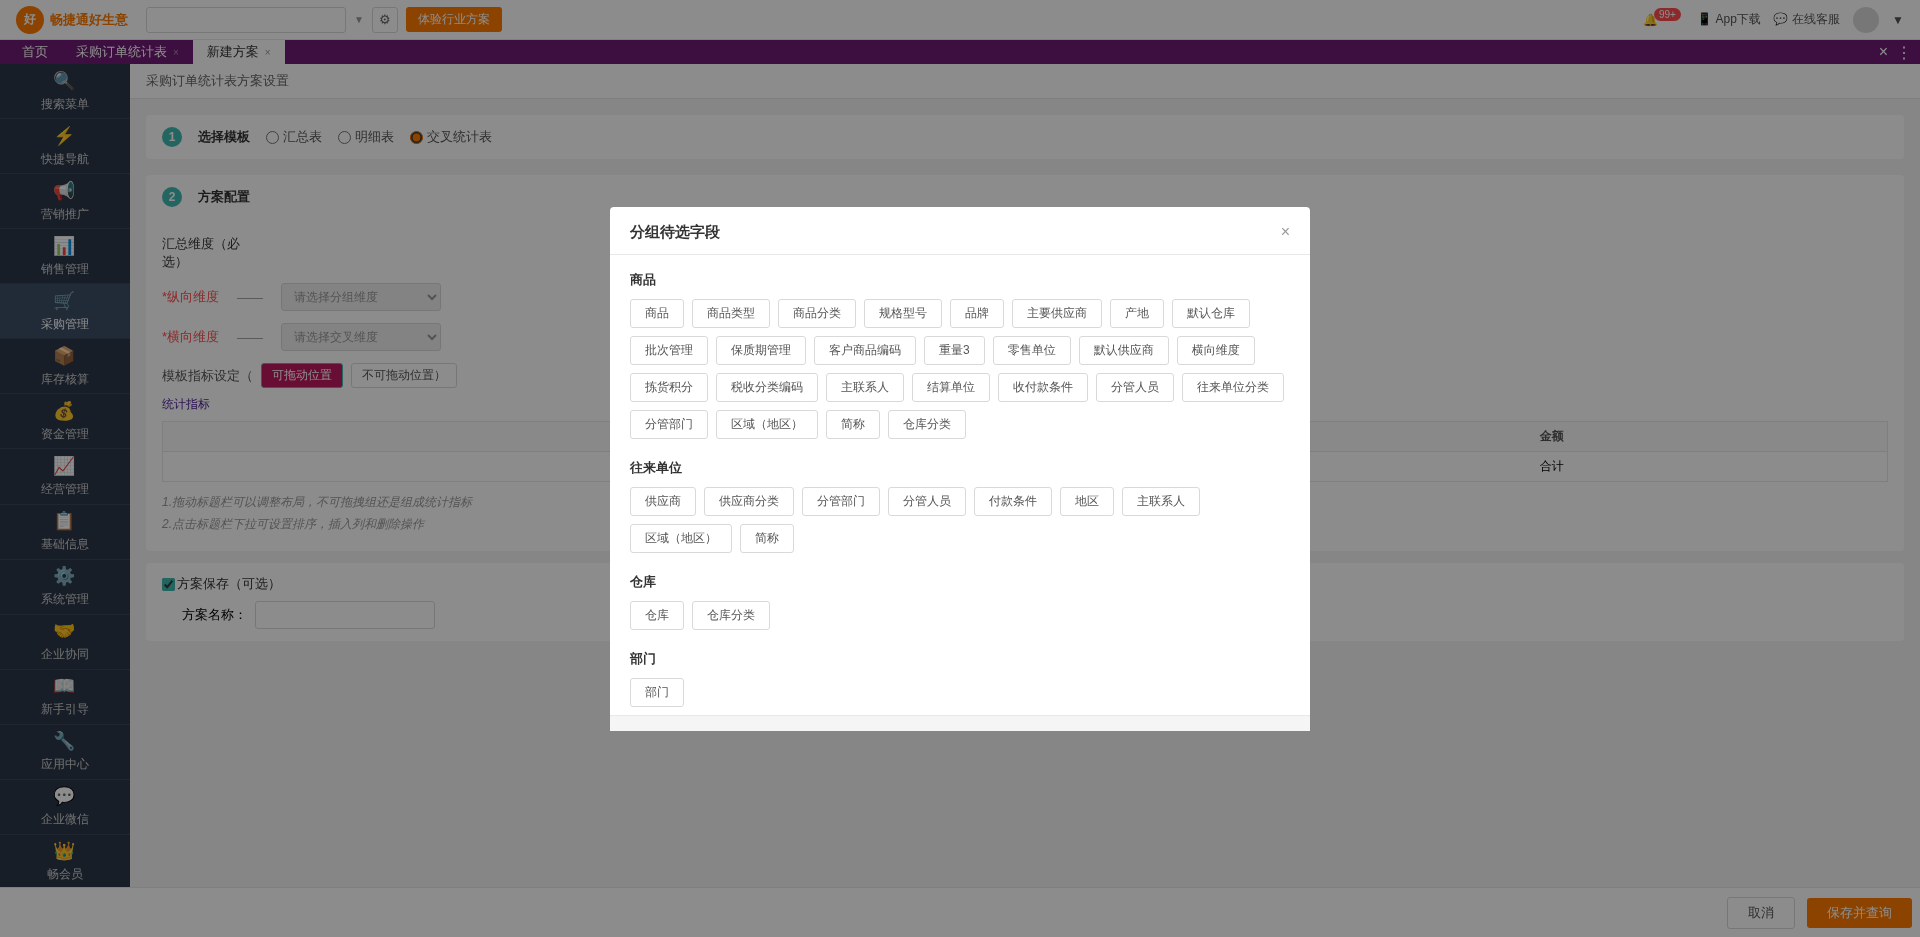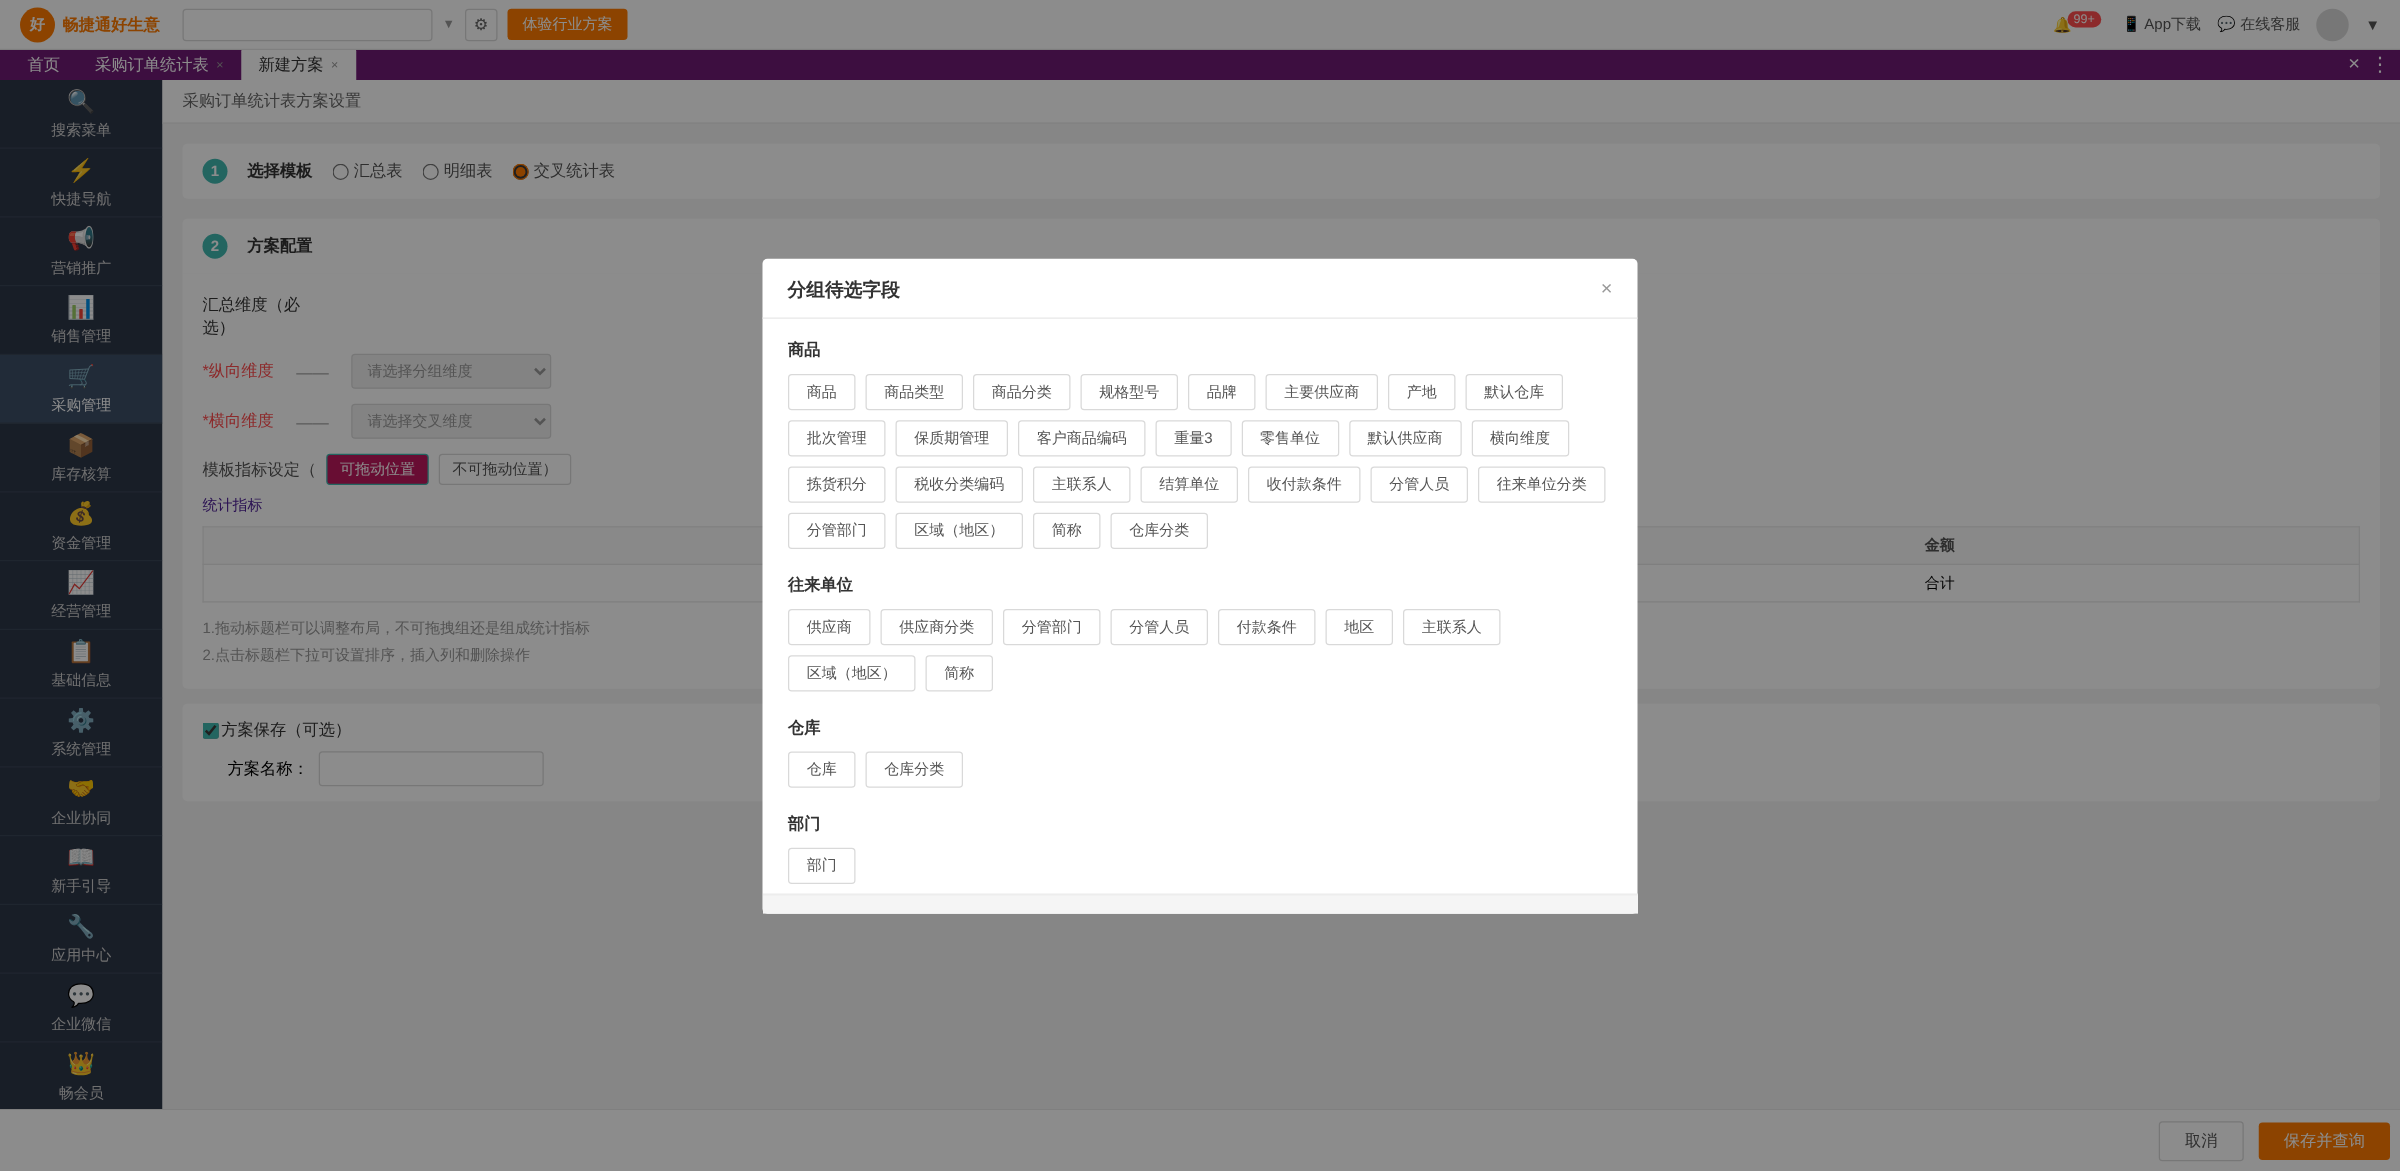--- a/index.html
+++ b/index.html
@@ -256,21 +256,21 @@
             </tr>
           </thead>
           <tbody>
             <tr>
               <td>合计</td>
               <td>合计</td>
             </tr>
           </tbody>
         </table>
 
-        <div style="margin-top:10px;">
+        <div style="margin-top:10px;font-style:italic;">
           <div class="hint-text">1.拖动标题栏可以调整布局，不可拖拽组还是组成统计指标</div>
           <div class="hint-text">2.点击标题栏下拉可设置排序，插入列和删除操作</div>
         </div>
       </div>
 
       <div class="save-section">
         <div class="checkbox-row">
           <input type="checkbox" checked="" style="">
           <span>方案保存（可选）</span>
         </div>

